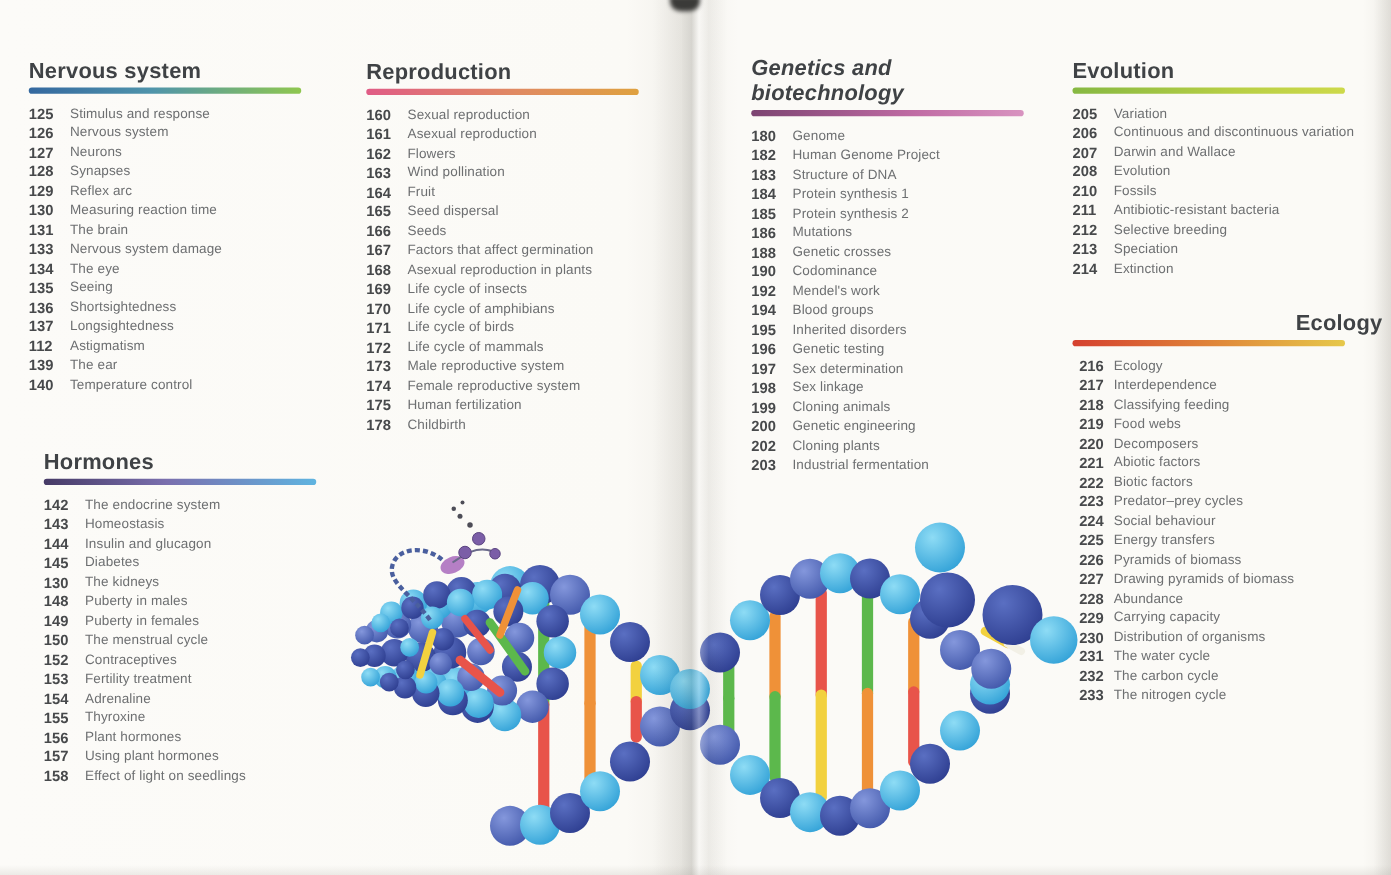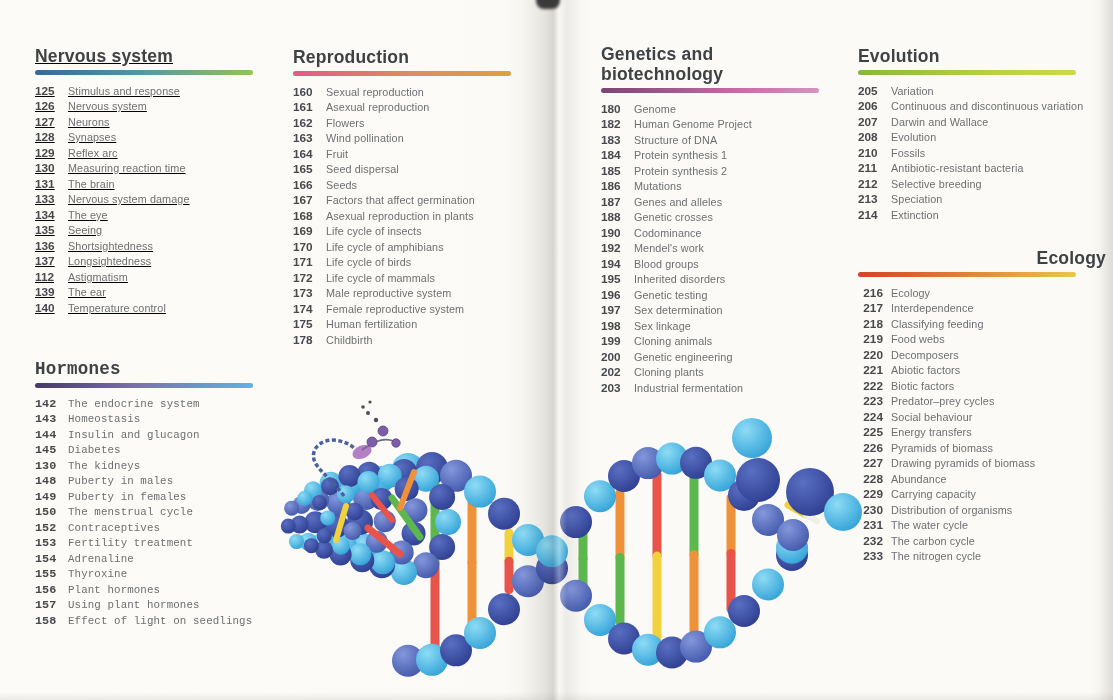--- a/index.html
+++ b/index.html
@@ -19,32 +19,32 @@
   .binding-mark{
     position:absolute;top:-3px;left:536px;width:24px;height:12px;border-radius:0 0 8px 8px;
     background:#3a3a38;filter:blur(1.5px);z-index:31;
   }
   .edge-right{position:absolute;top:0;right:0;width:14px;height:100%;z-index:32;pointer-events:none;
     background:linear-gradient(90deg,rgba(120,115,105,0) 0%,rgba(120,115,105,0.14) 100%);}
   .edge-bottom{position:absolute;left:0;bottom:0;width:100%;height:8px;z-index:32;pointer-events:none;
     background:linear-gradient(180deg,rgba(120,115,105,0) 0%,rgba(120,115,105,0.12) 100%);}
 
   .section{position:absolute;z-index:20;}
-  #sec-nervous{left:35px;top:46px;width:235px;text-decoration:underline;}
-  #sec-hormones{left:35px;top:359px;width:235px;font-family:Liberation Mono, monospace;}
+  #sec-nervous{left:23px;top:46px;width:235px;}
+  #sec-hormones{left:35px;top:359px;width:235px;}
   #sec-reproduction{left:293px;top:47px;width:240px;}
   #sec-genetics{left:601px;top:44px;width:240px;}
   #sec-evolution{left:858px;top:46px;width:248px;}
   #sec-ecology{left:858px;top:248px;width:248px;text-align:right;}
 
   .section-title{
     margin:0 0 4px 0;font-size:17.5px;font-weight:bold;color:#3f4245;
     letter-spacing:0.2px;line-height:20px;white-space:nowrap;
   }
-  #sec-genetics .section-title{white-space:normal;width:165px;}
+  #sec-genetics .section-title{white-space:normal;width:165px;font-style:italic;}
   .underline{height:5px;width:218px;border-radius:3px;margin:0 0 8px 0;}
   .u-nervous{background:linear-gradient(90deg,#34689f 0%,#4f94ab 45%,#8fc74f 100%);}
   .u-hormones{background:linear-gradient(90deg,#463a66 0%,#7a6fae 45%,#5fb4e0 100%);}
   .u-reproduction{background:linear-gradient(90deg,#e05c86 0%,#e08a62 55%,#dfa13f 100%);}
   .u-genetics{background:linear-gradient(90deg,#7c4472 0%,#c06ba4 60%,#d893c0 100%);}
   .u-evolution{background:linear-gradient(90deg,#86b842 0%,#b8cf45 60%,#cdd94a 100%);}
   .u-ecology{background:linear-gradient(90deg,#d5402f 0%,#e08a3a 55%,#e6c84a 100%);}
 
   .entries{display:block;}
   .entry{display:flex;align-items:center;height:15.5px;white-space:nowrap;}
@@ -488,24 +488,20 @@
         <div class="entry">
           <span class="num">185</span>
           <span class="lbl">Protein synthesis 2</span>
         </div>
 
         <div class="entry">
           <span class="num">186</span>
           <span class="lbl">Mutations</span>
         </div>
 
-        <div class="entry">
-          <span class="num">187</span>
-          <span class="lbl">Genes and alleles</span>
-        </div>
 
         <div class="entry">
           <span class="num">188</span>
           <span class="lbl">Genetic crosses</span>
         </div>
 
         <div class="entry">
           <span class="num">190</span>
           <span class="lbl">Codominance</span>
         </div>

